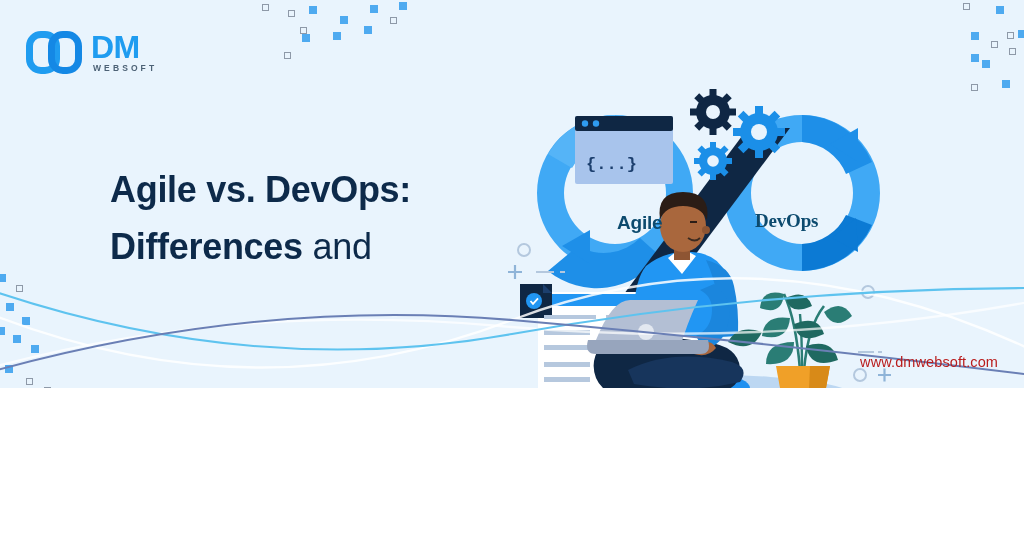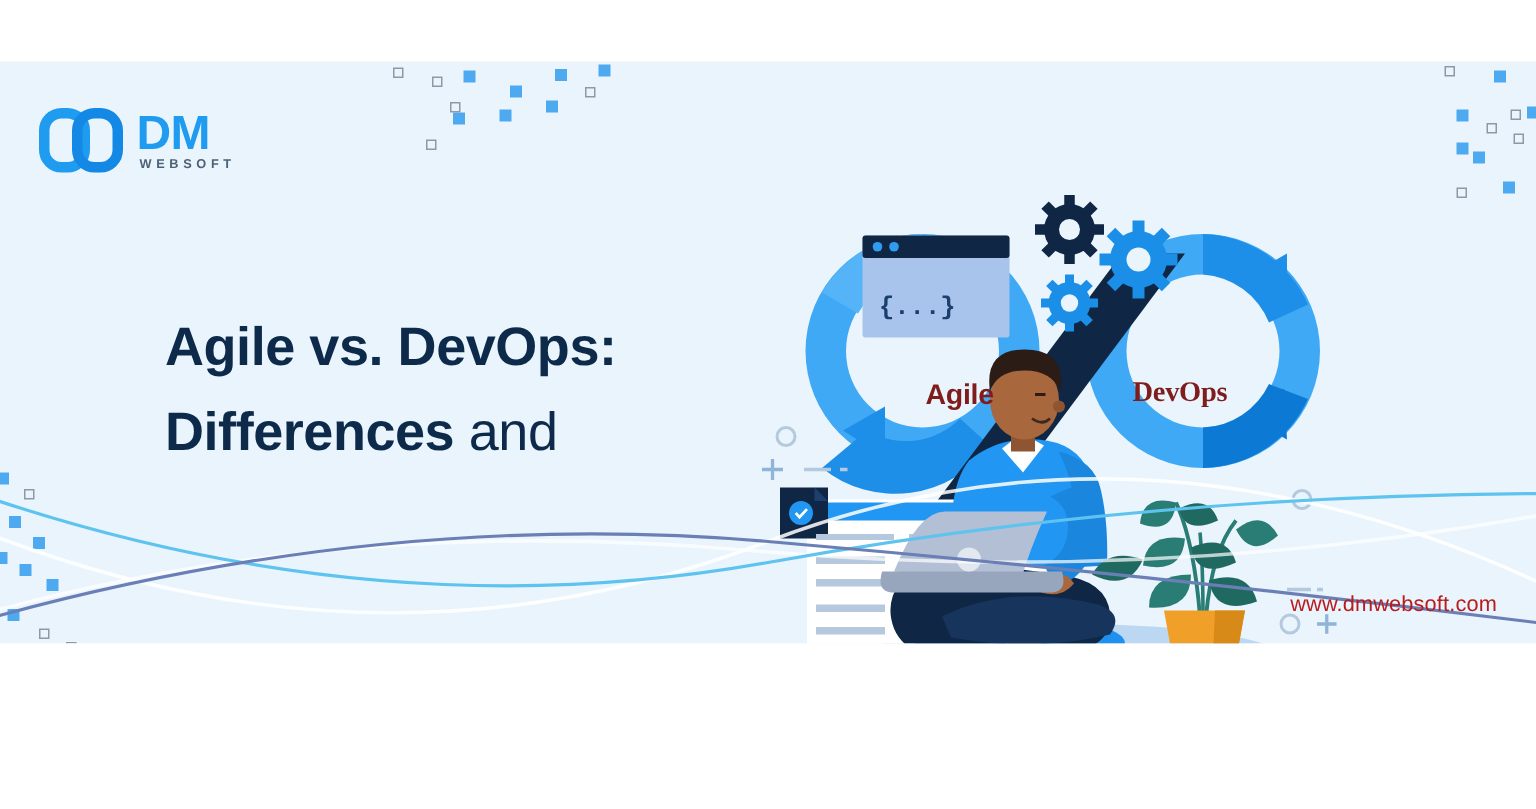--- a/index.html
+++ b/index.html
@@ -4,21 +4,20 @@
 <style>
   * { margin:0; padding:0; box-sizing:border-box; }
   html, body { background:#ffffff; }
   body { font-family:"Liberation Sans", sans-serif; }
 
   #banner {
     position:relative;
     width:1024px; height:388px;
     background:#e9f4fd;
     overflow:hidden;
-    margin-top:41px;
   }
 
   
   .sq { position:absolute; width:8px; height:8px; }
   .sq.fill { background:#4eaaf0; }
   .sq.out  { border:1.3px solid #8e99a8; background:transparent; width:7px; height:7px; }
 
   
   #logo { position:absolute; left:26px; top:31px; display:flex; align-items:center; gap:9px; }
   #logo-mark { position:relative; width:56px; height:43px; }
@@ -55,21 +54,21 @@
   #url {
     position:absolute; right:26px; bottom:18px;
     font-size:14.5px; color:#b91c1c; letter-spacing:0.1px;
   }
 
   
   #illo { position:absolute; left:500px; top:70px; width:420px; height:370px; }
   #illo svg { display:block; }
 
   .lbl {
-    position:absolute; font-weight:bold; color:#7f1d1d;
+    position:absolute; font-weight:bold; color:#0c4a6e;
     font-size:19px; letter-spacing:-0.2px;text-align:center;
   }
   #lbl-agile  { left:117px; top:142px; }
   #lbl-devops { left:255px; top:140px;font-family:Liberation Serif, serif; }
   #codebrace {
     position:absolute; left:86px; top:85px;
     font-size:17px; font-weight:bold; color:#1c3f6e;
     font-family:"Liberation Mono", monospace;
   }
 </style>

